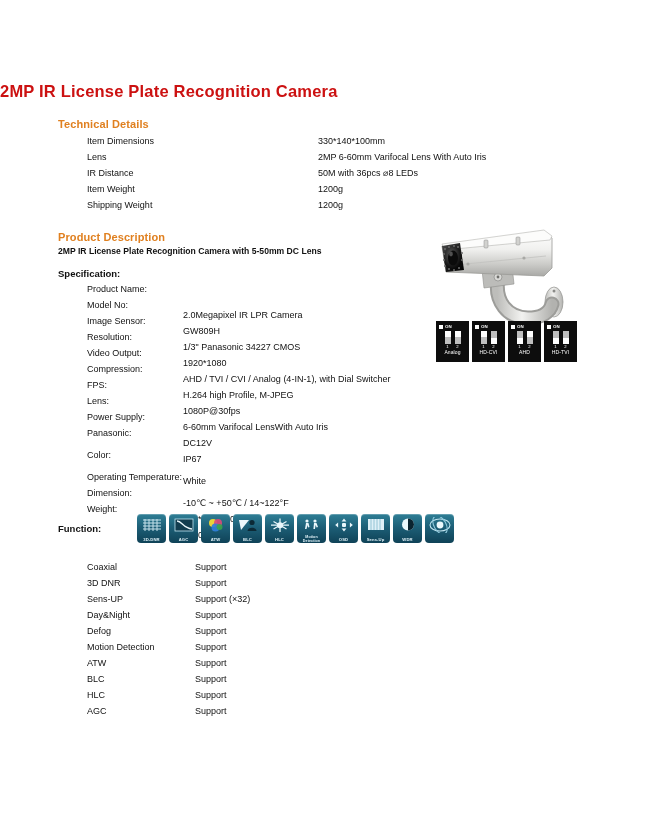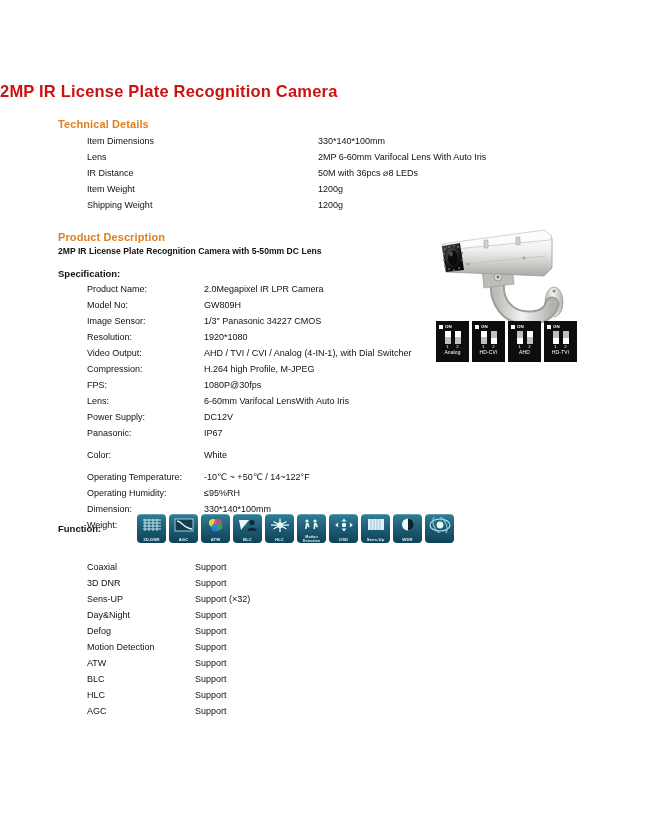--- a/index.html
+++ b/index.html
@@ -26,21 +26,21 @@
   
   .rows{position:absolute;}
   .row{position:relative;height:16px;line-height:16px;font-size:9px;color:#111;white-space:nowrap;}
   .row .k{position:absolute;left:0;top:0;margin-left:29px;}
   .row .v{position:absolute;top:0;}
 
   #tech-rows{left:58px;top:133px;width:560px;}
   #tech-rows .v{left:260px;}
 
   #spec-rows{left:58px;top:281px;width:480px;text-decoration:underline;}
-  #spec-rows .v{left:146px;}
+  #spec-rows .v{left:125px;margin-top:26px;}
   #spec-rows .row.gap{margin-top:6px;}
 
   #func-rows{left:58px;top:559px;width:420px;}
   #func-rows .v{left:137px;}
 
   .func-label{
     position:absolute;left:58px;top:523px;font-size:9.5px;font-weight:bold;color:#111;
   }
 
   
@@ -159,24 +159,20 @@
         <span class="k">Panasonic:</span>
         <span class="v">IP67</span>
       </div>
       <div class="row gap">
         <span class="k">Color:</span>
         <span class="v">White</span>
       </div>
       <div class="row gap">
         <span class="k">Operating Temperature:</span>
         <span class="v">-10℃ ~ +50℃ / 14~122°F</span>
-      </div>
-      <div class="row">
-        <span class="k">Operating Humidity:</span>
-        <span class="v">≤95%RH</span>
       </div>
       <div class="row">
         <span class="k">Dimension:</span>
         <span class="v">330*140*100mm</span>
       </div>
       <div class="row">
         <span class="k">Weight:</span>
         <span class="v">1200g</span>
       </div>
     </div>

